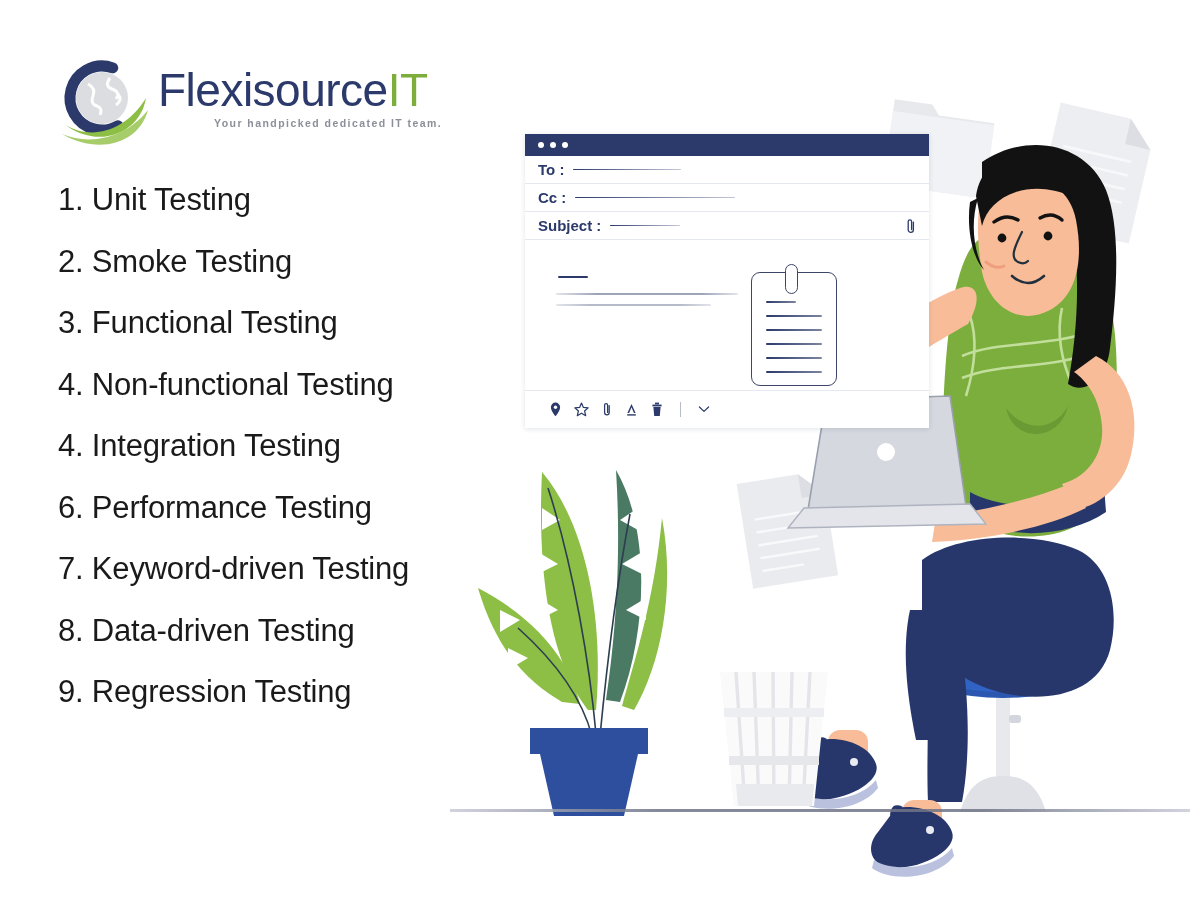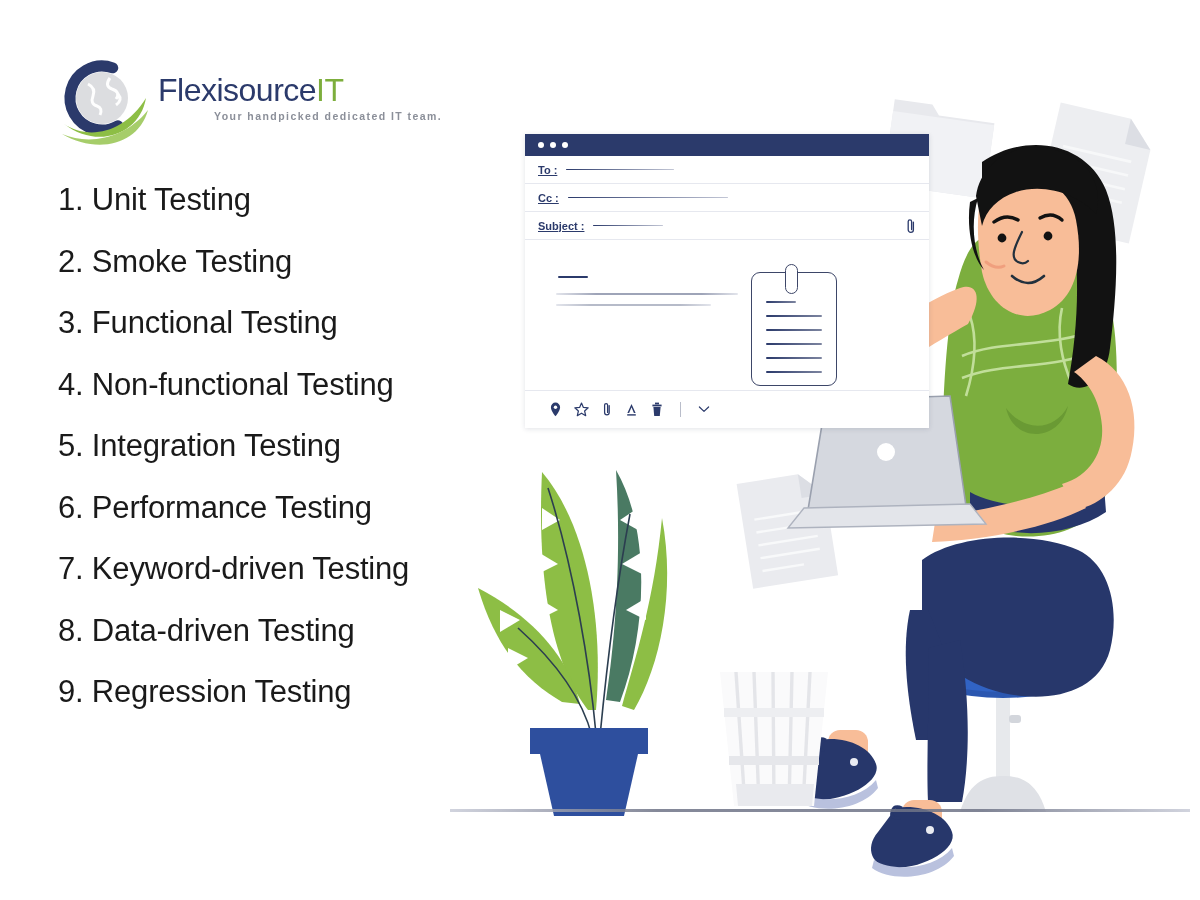--- a/index.html
+++ b/index.html
@@ -14,21 +14,21 @@
   
   .left-col {
     position:absolute; left:58px; top:52px; width:470px;
   }
 
   
   .logo-row { display:flex; align-items:center; height:92px; }
   .logo-mark { width:96px; height:88px; flex:0 0 96px; }
   .logo-text-block { margin-left:4px; }
   .logo-wordmark {
-    font-size:32px; font-weight:400; letter-spacing:-0.5px;
+    font-size:46px; font-weight:400; letter-spacing:-0.5px;
     line-height:1; white-space:nowrap;
   }
   .logo-flexisource { color:#2B3A6B; }
   .logo-it { color:#7DAE3C; }
   .logo-tagline {
     font-size:10.5px; color:#8b8f99; letter-spacing:1.45px;
     margin-top:4px; margin-left:56px; font-weight:600; white-space:nowrap;
   }
 
   
@@ -71,21 +71,21 @@
   .mail-title {
     height:22px; background:#2B3A6B; display:flex; align-items:center;
     padding-left:13px; gap:6px;
   }
   .dot { width:6px; height:6px; border-radius:50%; background:#fff; }
   .mail-row {
     height:28px; border-bottom:1px solid #e6e8ef;
     display:flex; align-items:center; padding-left:13px; position:relative;
   }
   .mail-row .lbl {
-    font-size:11px; font-weight:bold; color:#2B3A6B; white-space:nowrap;text-decoration:underline;
+    font-size:15px; font-weight:bold; color:#2B3A6B; white-space:nowrap;
   }
   .rule {
     height:1.6px; margin-left:9px; border-radius:1px;
   }
   .rule.to   { width:108px; background:linear-gradient(90deg,#2B3A6B,#c3c7d6); }
   .rule.cc   { width:160px; background:linear-gradient(90deg,#2B3A6B,#c3c7d6); }
   .rule.subj { width:70px;  background:linear-gradient(90deg,#2B3A6B,#c3c7d6); }
   .clip-right { position:absolute; right:12px; top:6px; }
 
   .mail-body { position:relative; height:180px; }
@@ -139,21 +139,21 @@
       <div class="logo-tagline">Your handpicked dedicated IT team.</div>
     </div>
   </div>
 
 
   <ul class="type-list">
     <li>1. Unit Testing</li>
     <li>2. Smoke Testing</li>
     <li>3. Functional Testing</li>
     <li>4. Non-functional Testing</li>
-    <li>5. Integration Testing</li>
+    <li>4. Integration Testing</li>
     <li>6. Performance Testing</li>
     <li>7. Keyword-driven Testing</li>
     <li>8. Data-driven Testing</li>
     <li>9. Regression Testing</li>
   </ul>
 </div>
 
 <div class="illus">
 
   <div class="folder">

